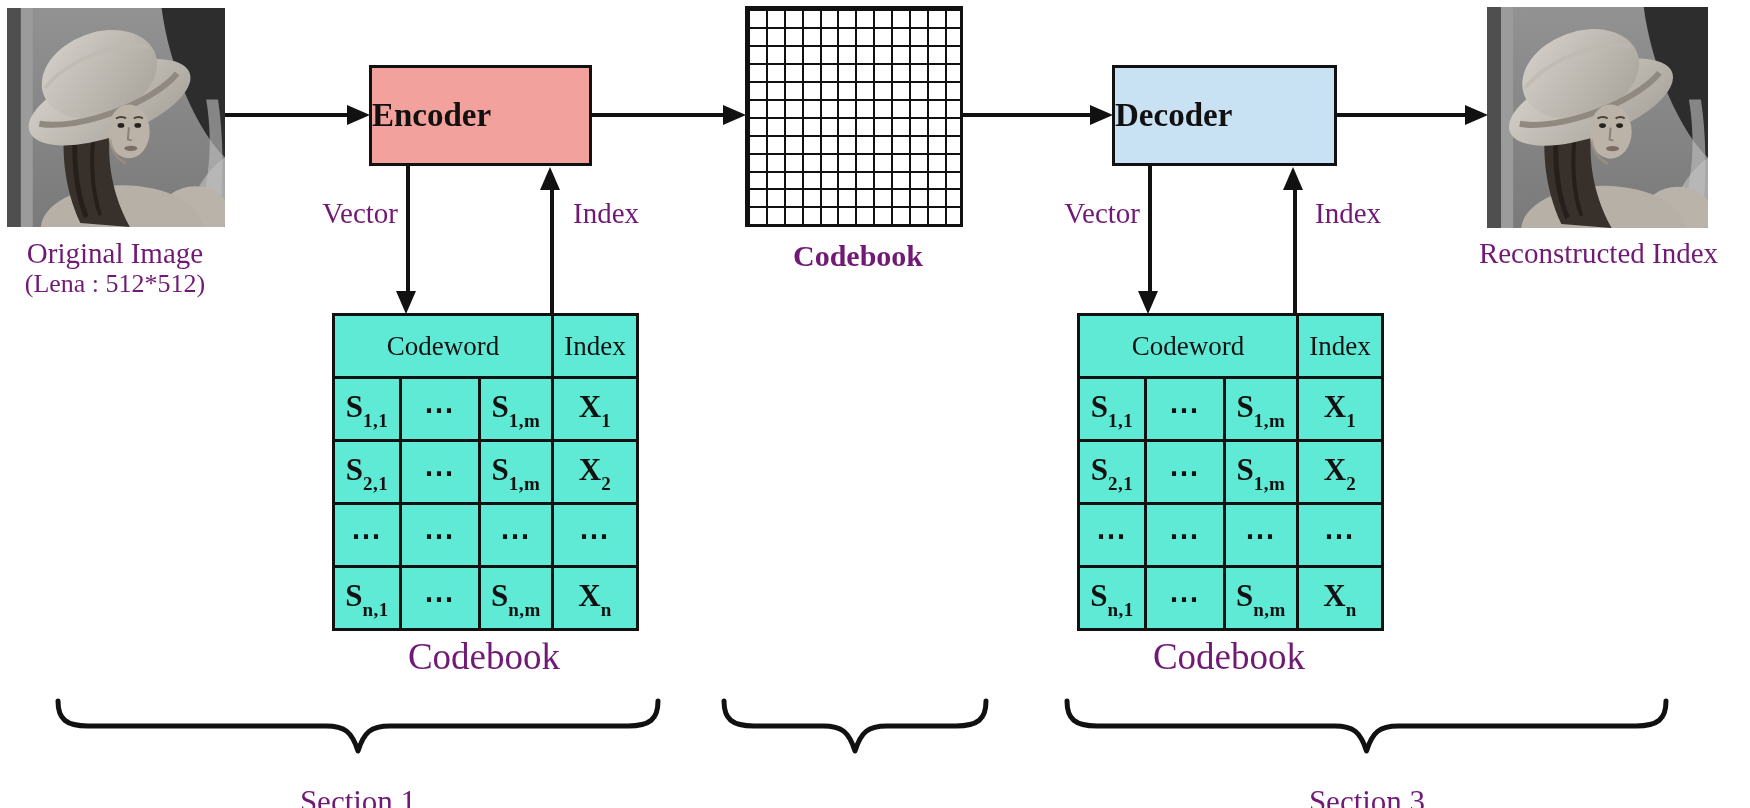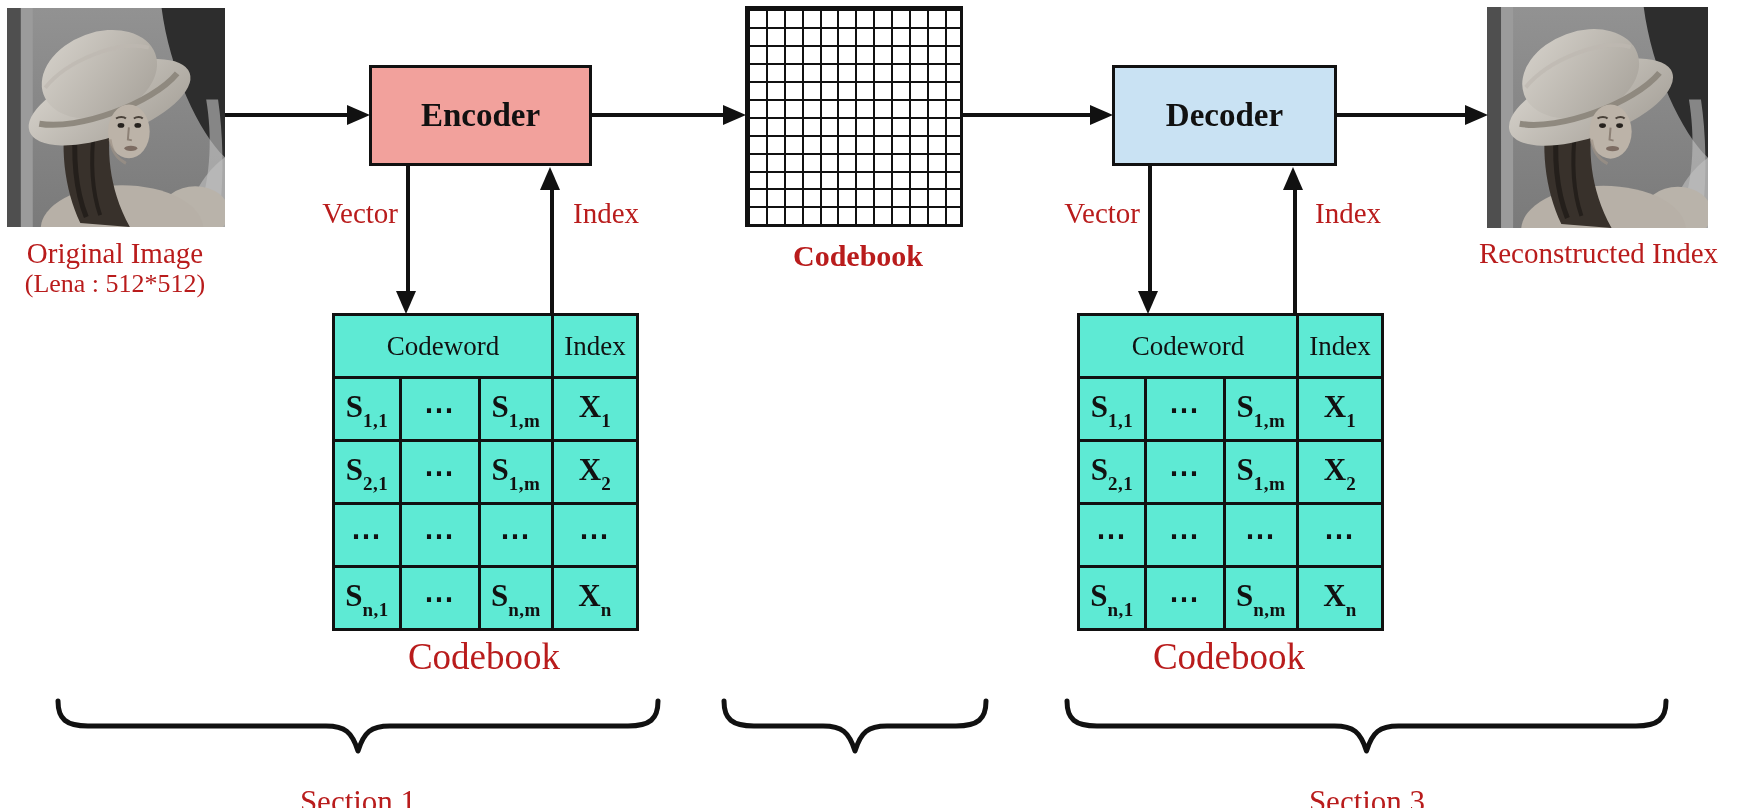--- a/index.html
+++ b/index.html
@@ -1,35 +1,35 @@
 <!DOCTYPE html>
 <html><head>
 <meta charset="utf-8">
 <style>
   html,body{margin:0;padding:0;background:#fff;}
   .canvas{
     position:relative;width:1750px;height:808px;background:#ffffff;overflow:hidden;
     font-family:"Liberation Serif", serif;color:#111;
     --line:#111;
   }
-  .txt{position:absolute;text-align:center;line-height:1.05;color:#b91c1c;}
+  .txt{position:absolute;text-align:center;line-height:1.05;color:#701a75;}
   .txt-right{text-align:right;}
   .txt-left{text-align:left;}
   .caption{font-size:29px;}
   .subcaption{font-size:26px;}
   .flowlabel{font-size:29px;}
   .boxlabel{font-size:33px;font-weight:bold;}
   .channel-label{font-size:30px;font-weight:bold;}
   .section-label{font-size:31px;margin-top:12px;}
   .codebook-caption{font-size:37px;}
 
   
   .procbox{
     position:absolute;box-sizing:border-box;border:3px solid var(--line);
-    display:flex;align-items:center;justify-content:center;font-family:Liberation Serif, serif;
+    display:flex;align-items:center;font-family:Liberation Serif, serif;
   }
 
   
   .channel-grid{
     position:absolute;box-sizing:border-box;border:3px solid var(--line);background-color:#fff;
     background-image:
       repeating-linear-gradient(90deg, var(--line) 0 2px, transparent 2px 17.9px),
       repeating-linear-gradient(180deg, var(--line) 0 2px, transparent 2px 17.95px);
   }
 

